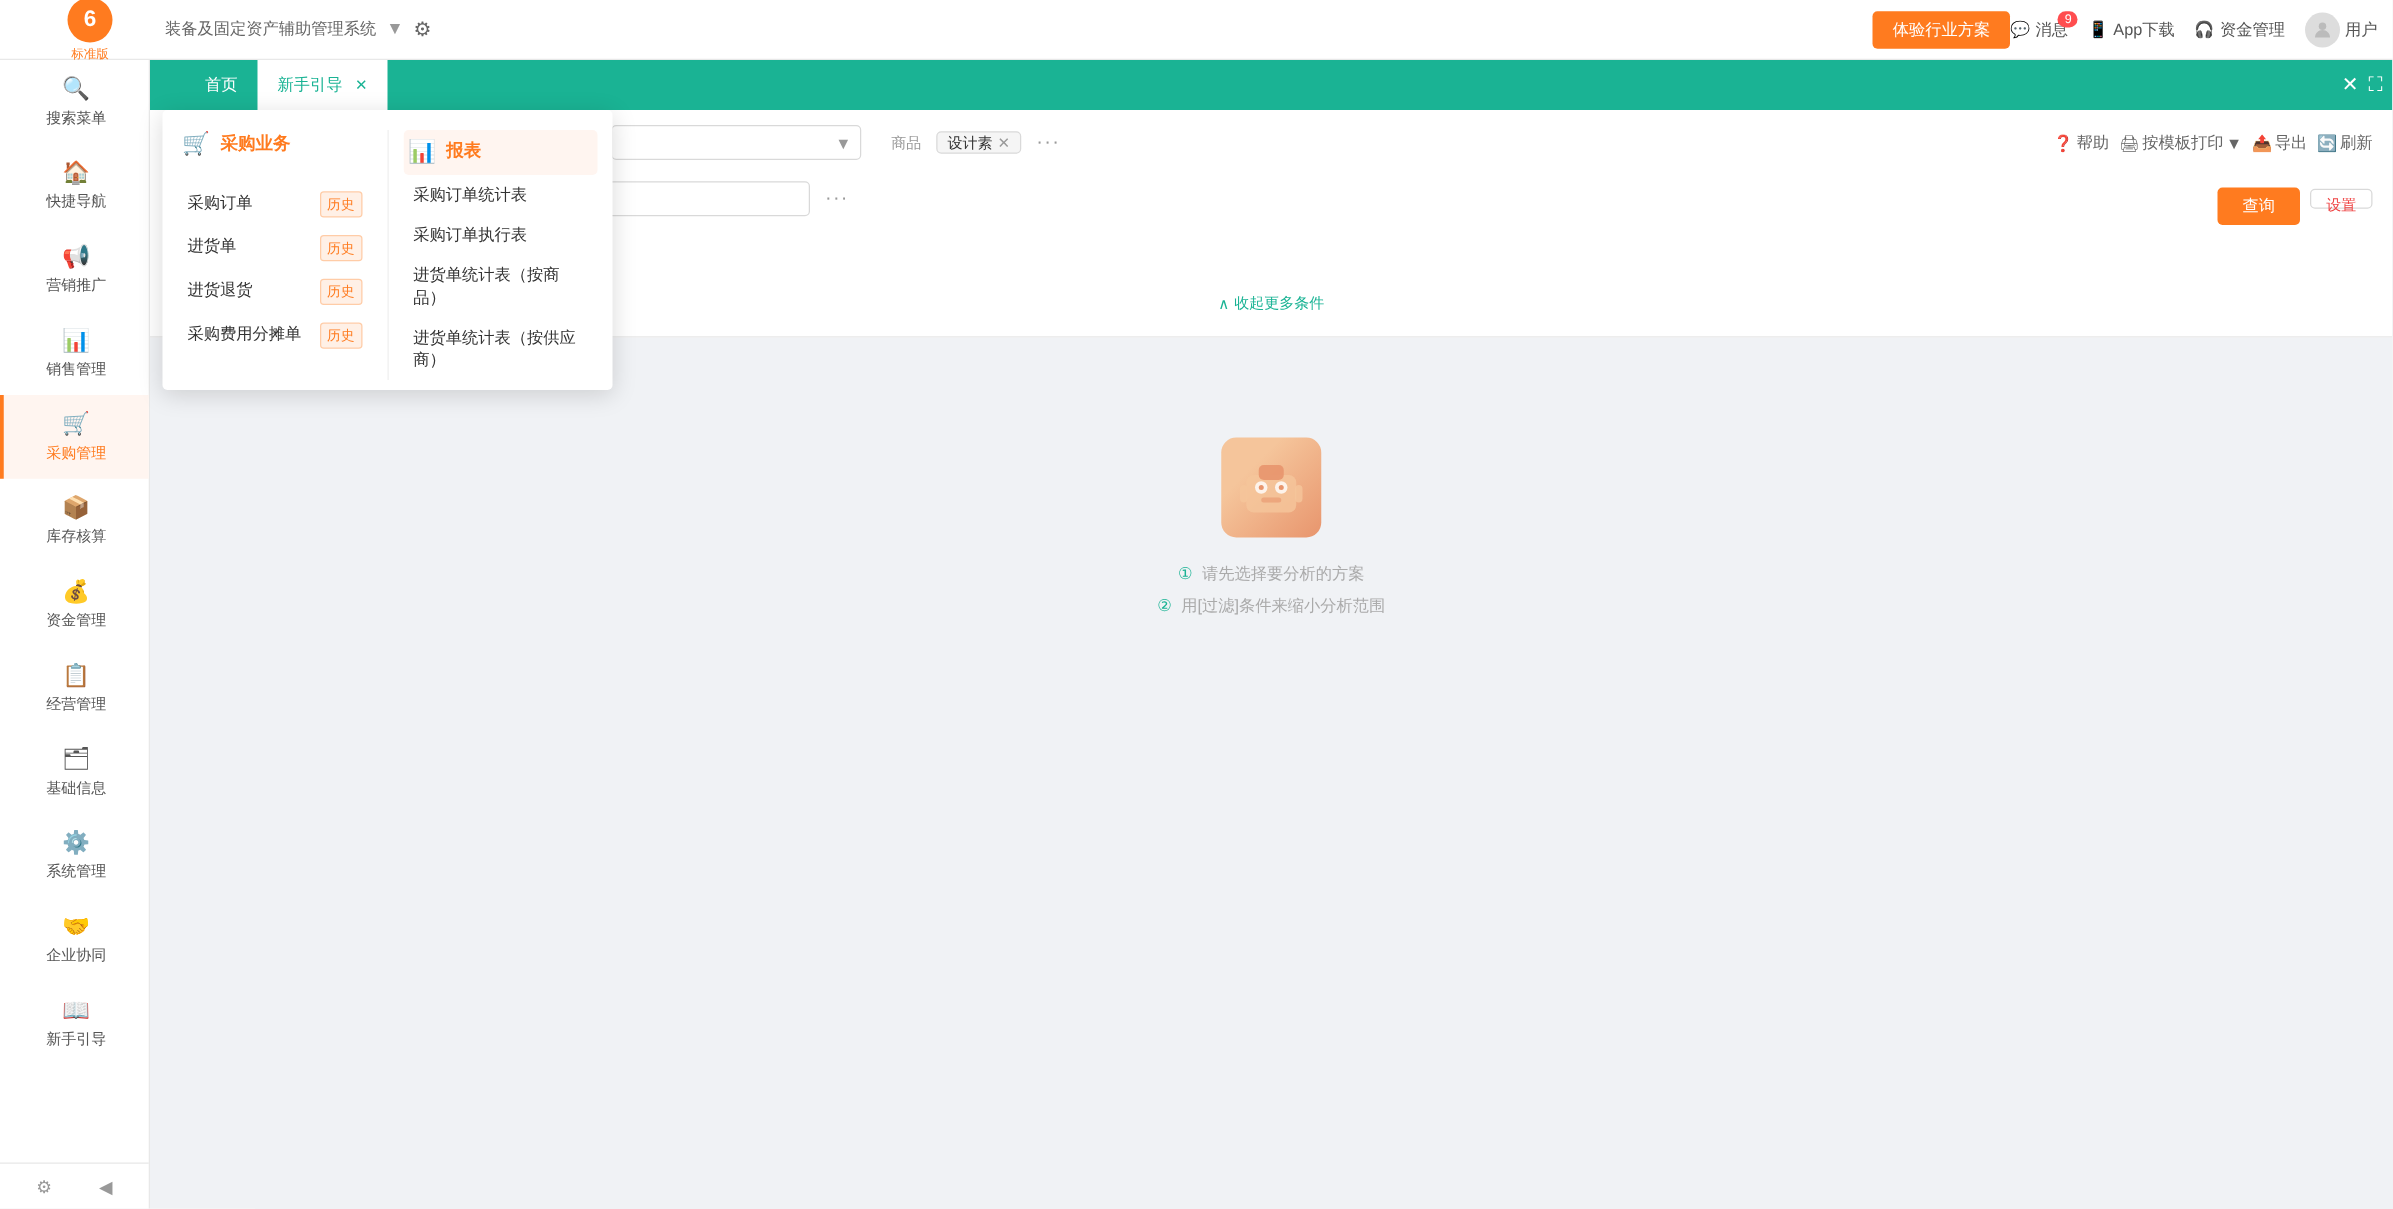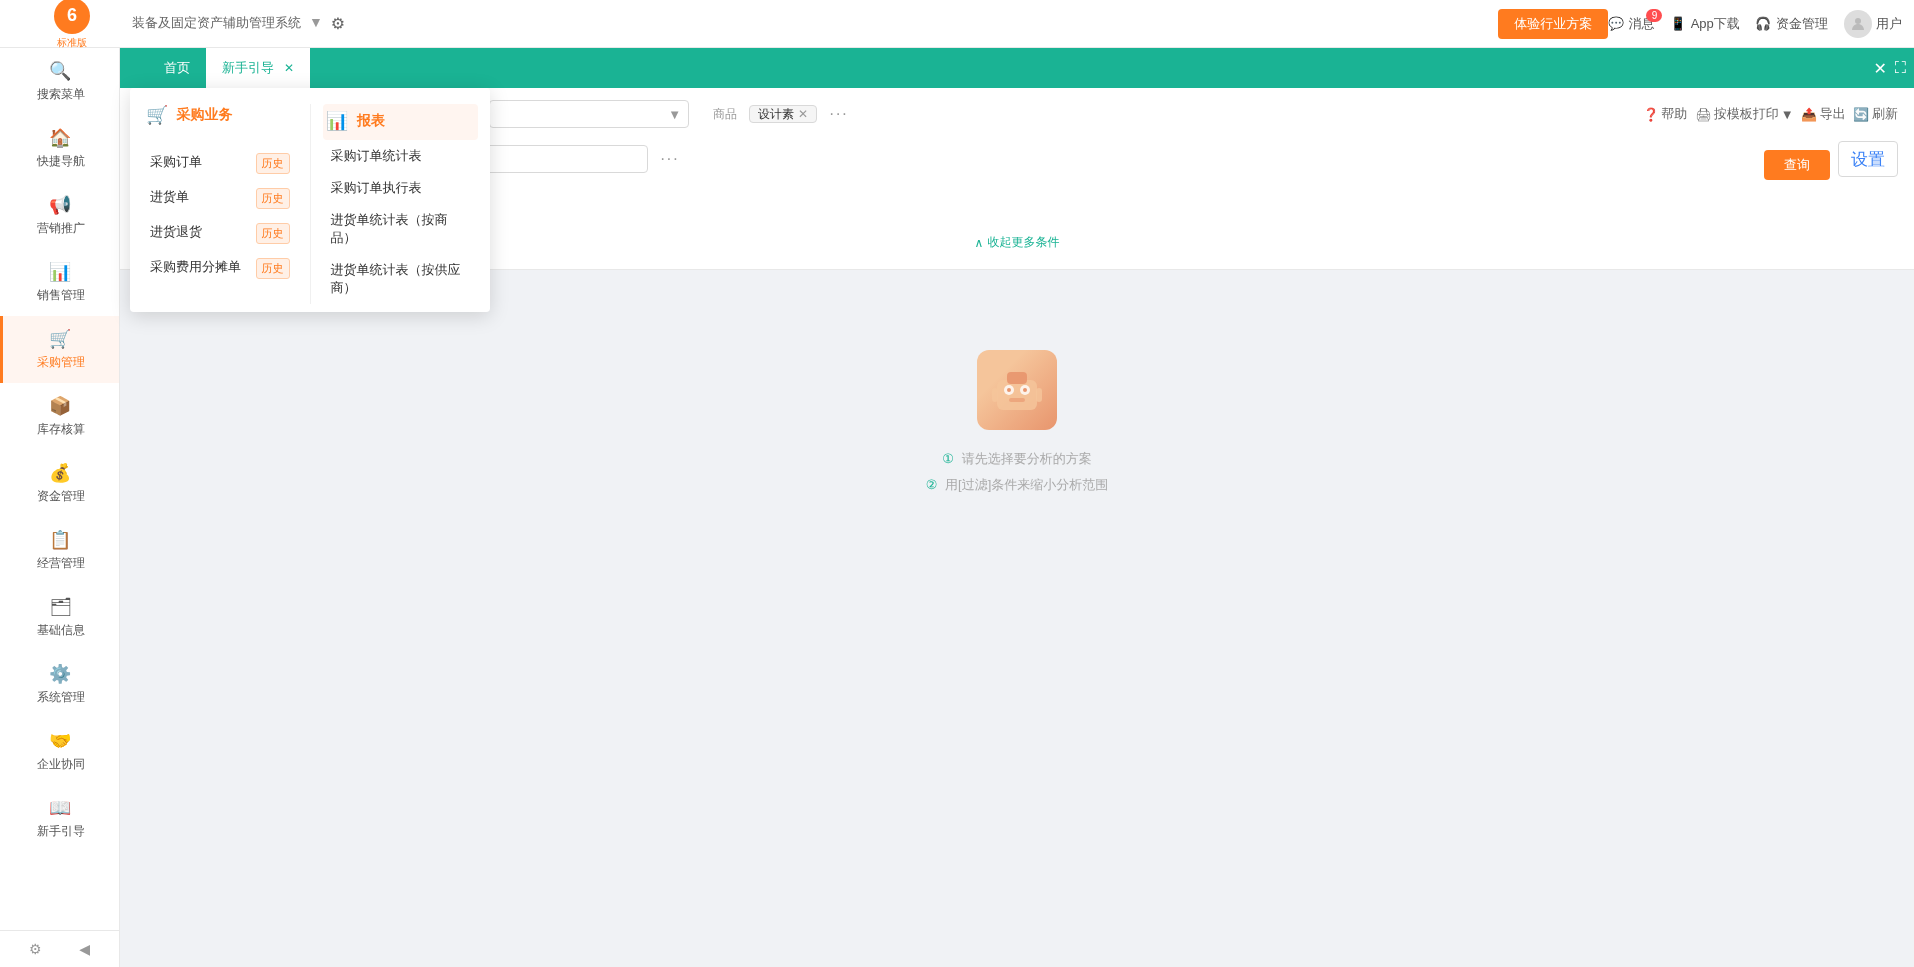--- a/index.html
+++ b/index.html
@@ -265,26 +265,26 @@
       border-radius: 4px;
       padding: 6px 20px;
       cursor: pointer;
       font-size: 13px;
       height: 30px;
       margin-top: 12px;
     }
     .btn-settings {
       border: 1px solid #d9d9d9;
       background: #fff;
-      color: #3b82f6;
+      color: #ef4444;
       border-radius: 4px;
       padding: 4px 12px;
       cursor: pointer;
-      font-size: 17px;
-      height: 36px;
+      font-size: 12px;
+      height: 16px;
     }
     .toolbar-icon-btn {
       color: #666; cursor: pointer; font-size: 13px;
       display: flex; align-items: center; gap: 2px;
     }
     .collapse-btn {
       display: flex;
       align-items: center;
       justify-content: center;
       gap: 4px;

